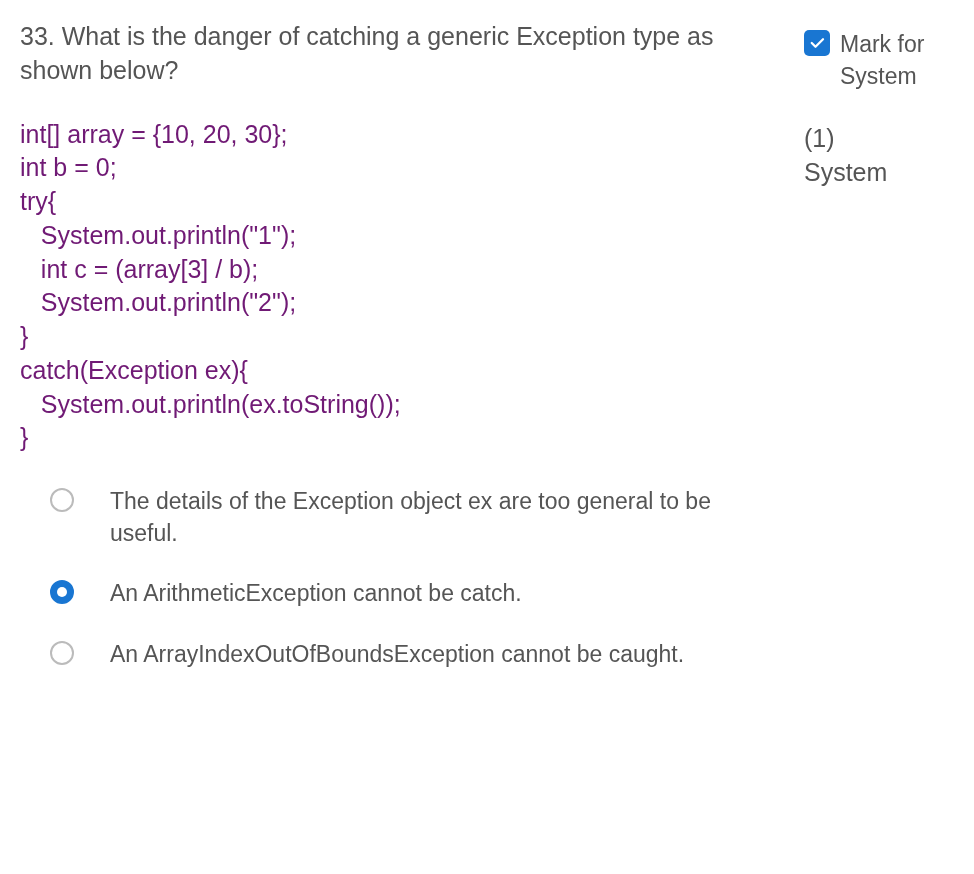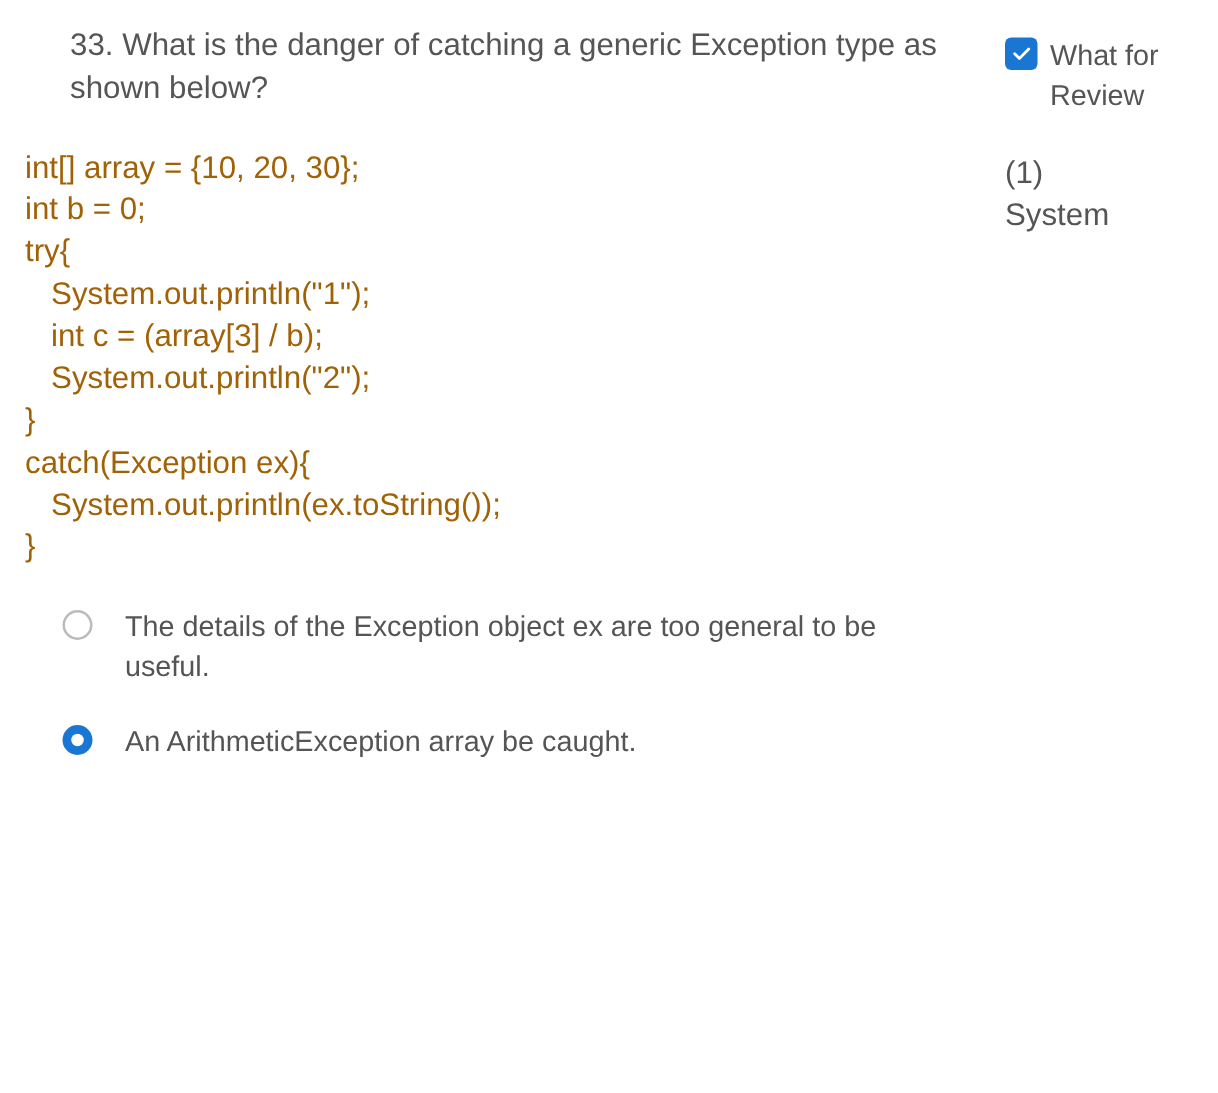--- a/index.html
+++ b/index.html
@@ -24,38 +24,37 @@
     }
     .sidebar {
       width: 150px;
       padding-top: 8px;
     }
     .question-text {
       font-size: 25px;
       line-height: 1.35;
       color: #555555;
       margin-bottom: 30px;
-      margin-left: 36px;
     }
     .code-block {
       font-size: 25px;
       line-height: 1.35;
-      color: #a16207;
+      color: #701a75;
       font-family: Verdana, Geneva, sans-serif;
       white-space: pre;
       margin-bottom: 20px;
     }
     .options {
       padding-left: 30px;
       padding-top: 10px;
     }
     .option {
       display: flex;
       align-items: flex-start;
-      gap: 26px;
+      gap: 36px;
       margin-bottom: 28px;
       font-size: 23px;
       color: #555555;
       line-height: 1.4;
     }
     .radio {
       width: 24px;
       height: 24px;
       min-width: 24px;
       border: 2px solid #bbbbbb;
@@ -137,32 +136,36 @@
    System.out.println(ex.toString());
 }</div>
 
     <div class="options">
       <div class="option">
         <div class="radio"></div>
         <div class="option-text">The details of the Exception object ex are too general to be useful.</div>
       </div>
       <div class="option">
         <div class="radio selected"></div>
-        <div class="option-text">An ArithmeticException array be caught.</div>
+        <div class="option-text">An ArithmeticException cannot be catch.</div>
+      </div>
+      <div class="option">
+        <div class="radio"></div>
+        <div class="option-text">An ArrayIndexOutOfBoundsException cannot be caught.</div>
       </div>
     </div>
   </div>
 
   <div class="sidebar">
     <div class="mark-review">
       <div class="checkbox">
         <svg viewBox="0 0 24 24" fill="none" xmlns="http://www.w3.org/2000/svg">
           <path d="M5 12l5 5L20 7" stroke="#ffffff" stroke-width="3" stroke-linecap="round" stroke-linejoin="round"></path>
         </svg>
       </div>
-      <div class="mark-review-text">What for Review</div>
+      <div class="mark-review-text">Mark for System</div>
     </div>
     <div class="points">
       <div>(1)</div>
       <div>System</div>
     </div>
   </div>
 </div>
 
 </body></html>

